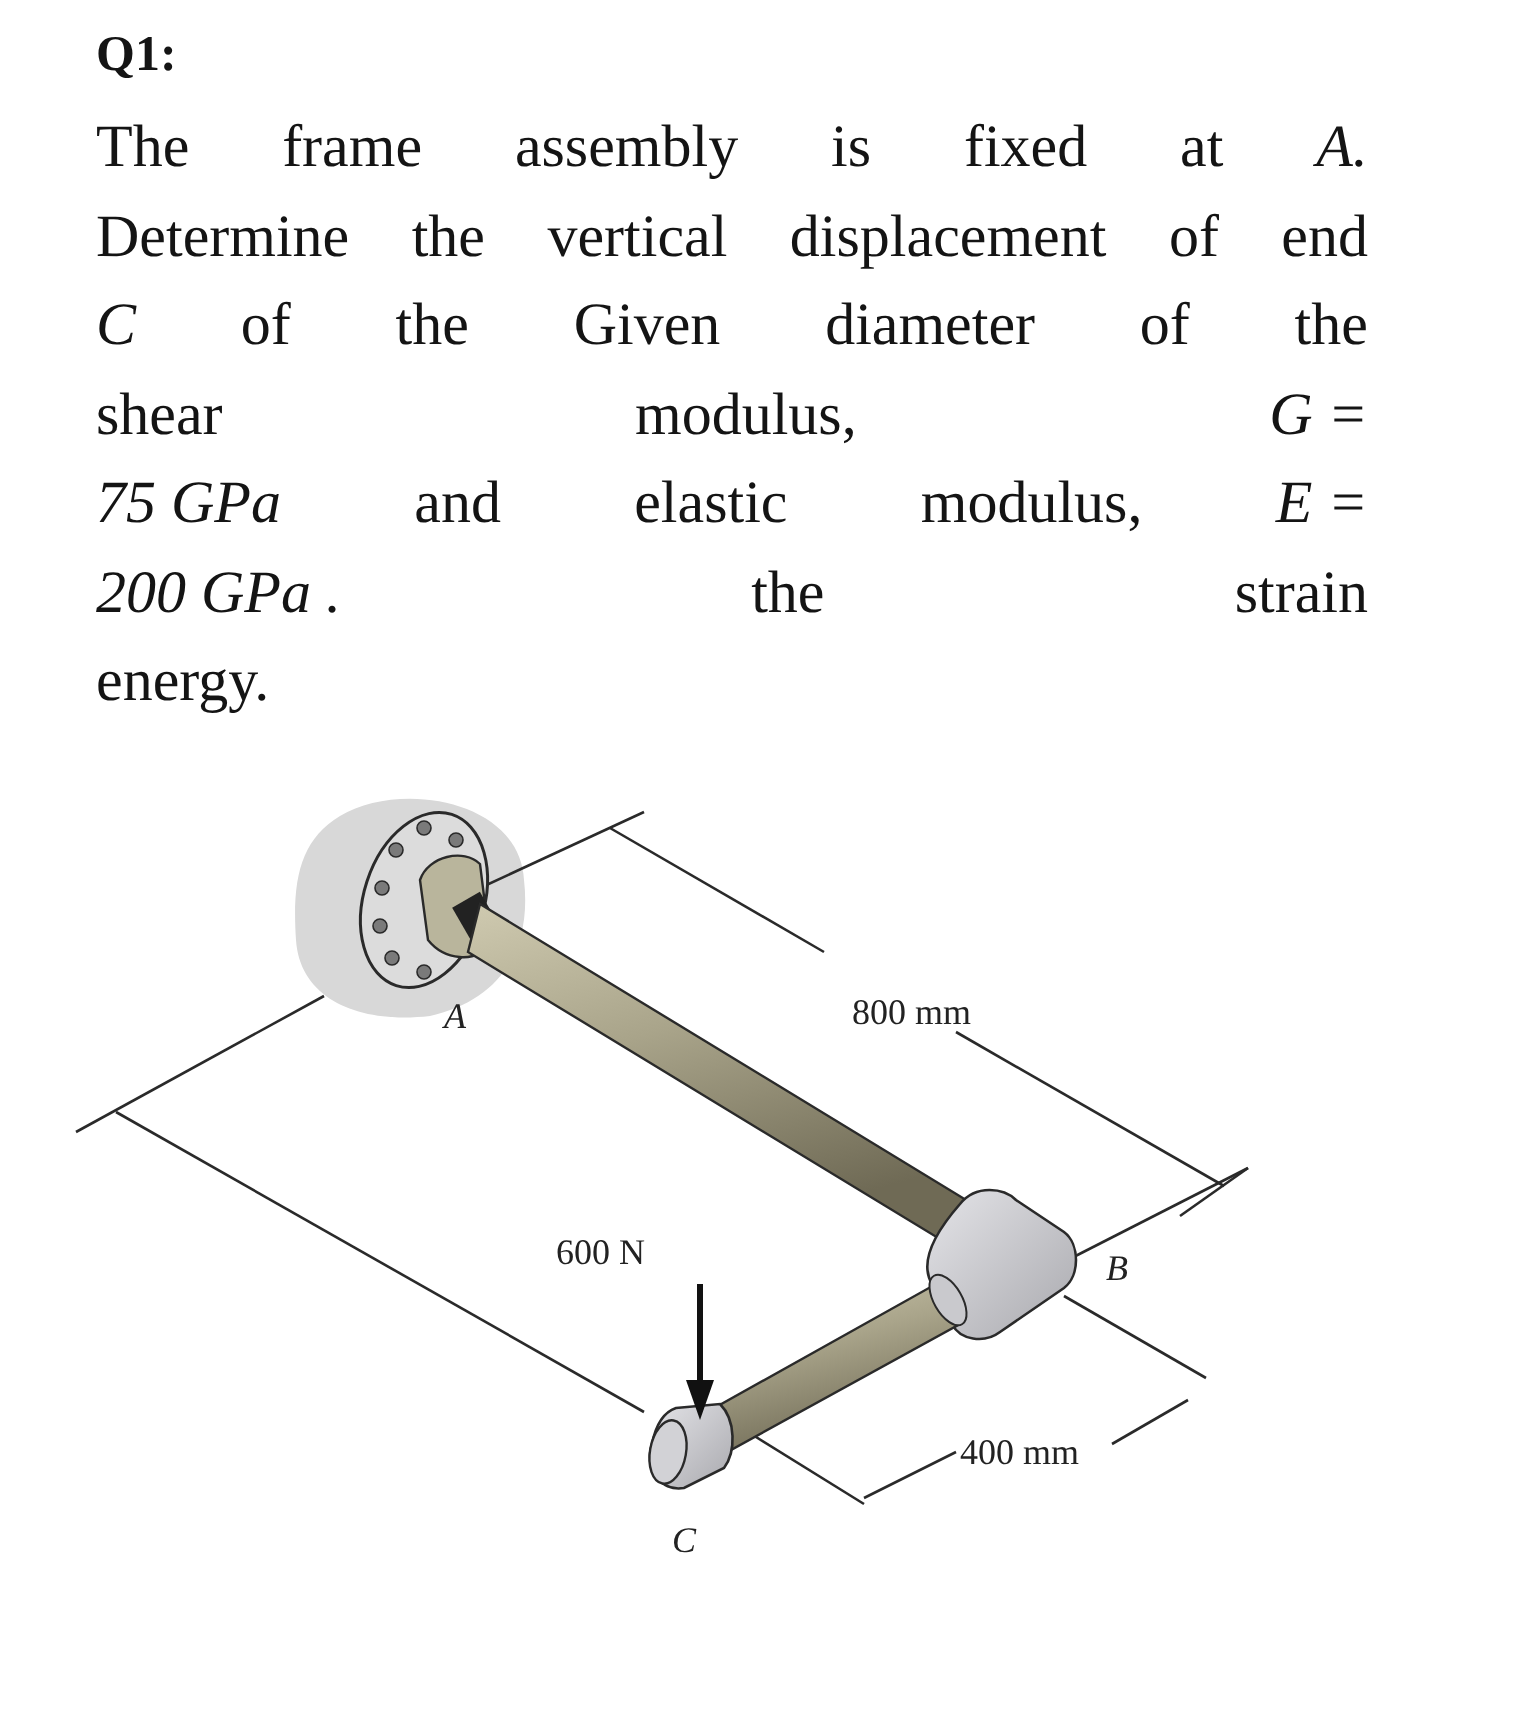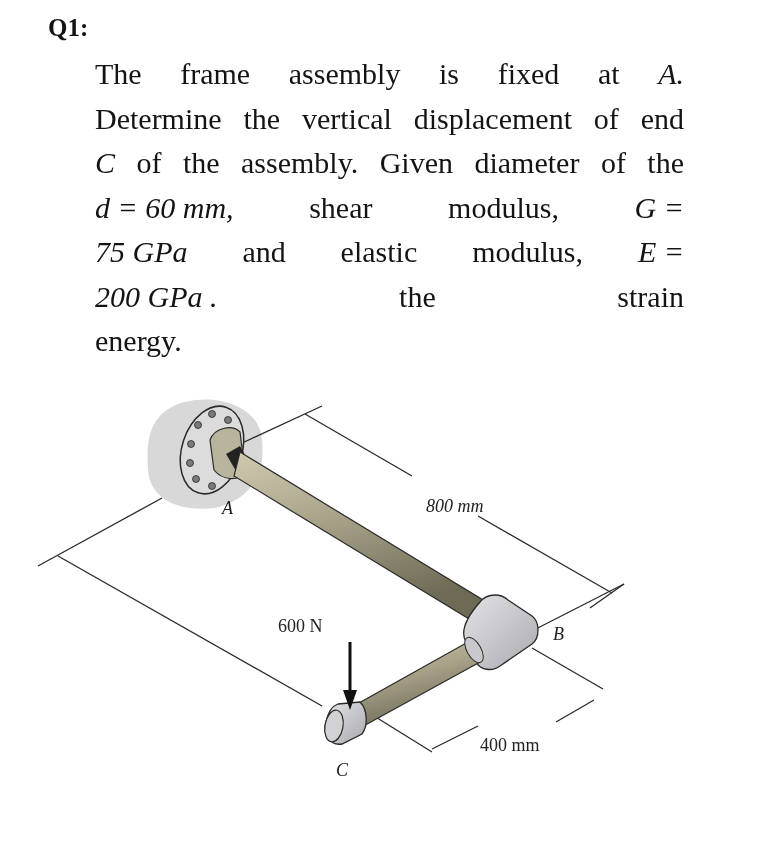--- a/index.html
+++ b/index.html
@@ -1,20 +1,20 @@
 <!DOCTYPE html>
 <html><head>
 <meta charset="utf-8">
 <style>
   html, body { margin: 0; padding: 0; background: #ffffff; }
   body { width: 762px; height: 868px; position: relative; overflow: hidden;
          font-family: "Liberation Serif", "DejaVu Serif", serif; color: #141414; }
   .q-title { position: absolute; left: 48px; top: 8px; font-size: 25px; font-weight: bold; line-height: 40px; }
   .prob { position: absolute; left: 48px; top: 52px; width: 636px; font-size: 30px; line-height: 44.5px; }
-  .line { display: flex; justify-content: space-between; white-space: nowrap; height: 44.5px; margin-left: 47px; }
+  .line { display: flex; justify-content: space-between; white-space: nowrap; height: 44.5px; }
   .line.last { justify-content: flex-start; }
   .m { font-style: italic; }
   .fig { position: absolute; left: 0; top: 380px; width: 762px; height: 488px; }
   .lbl { position: absolute; font-family: "Liberation Serif", serif; color: #222; font-size: 18px; }
   .lbl.it { font-style: italic; }
 </style>
 </head>
 <body>
 
 <div class="q-title">Q1:</div>
@@ -34,28 +34,26 @@
     <span>the</span>
     <span>vertical</span>
     <span>displacement</span>
     <span>of</span>
     <span>end</span>
   </div>
   <div class="line">
     <span class="m">C</span>
     <span>of</span>
     <span>the</span>
-    <span>assembly.</span>
     <span>Given</span>
     <span>diameter</span>
     <span>of</span>
     <span>the</span>
   </div>
   <div class="line">
-    <span class="m">d = 60 mm,</span>
     <span>shear</span>
     <span>modulus,</span>
     <span class="m">G =</span>
   </div>
   <div class="line">
     <span class="m">75 GPa</span>
     <span>and</span>
     <span>elastic</span>
     <span>modulus,</span>
     <span class="m">E =</span>
@@ -131,18 +129,18 @@
     <path d="M338,324 L360,322 C368,330 368,346 362,354 L342,364 C330,366 322,354 326,342 C328,332 332,326 338,324 Z" fill="url(#jointG)" stroke="#2a2a2a" stroke-width="1.3"></path>
     <ellipse cx="334" cy="346" rx="9" ry="16" transform="rotate(10 334 346)" fill="#d2d2d6" stroke="#2a2a2a" stroke-width="1.2"></ellipse>
 
     <g>
       <line x1="350" y1="262" x2="350" y2="316" stroke="#111" stroke-width="3"></line>
       <polygon points="343,310 357,310 350,330" fill="#111"></polygon>
     </g>
   </svg>
 
   <span class="lbl it" style="left:222px; top:118px;">A</span>
-  <span class="lbl" style="left:426px; top:116px;font-style:italic;">800 mm</span>
+  <span class="lbl" style="left:426px; top:116px;">800 mm</span>
   <span class="lbl" style="left:278px; top:236px;">600 N</span>
   <span class="lbl it" style="left:553px; top:244px;">B</span>
-  <span class="lbl" style="left:480px; top:355px;">400 mm</span>
+  <span class="lbl" style="left:480px; top:336px;">400 mm</span>
   <span class="lbl it" style="left:336px; top:380px;">C</span>
 </div>
 
 </body></html>

